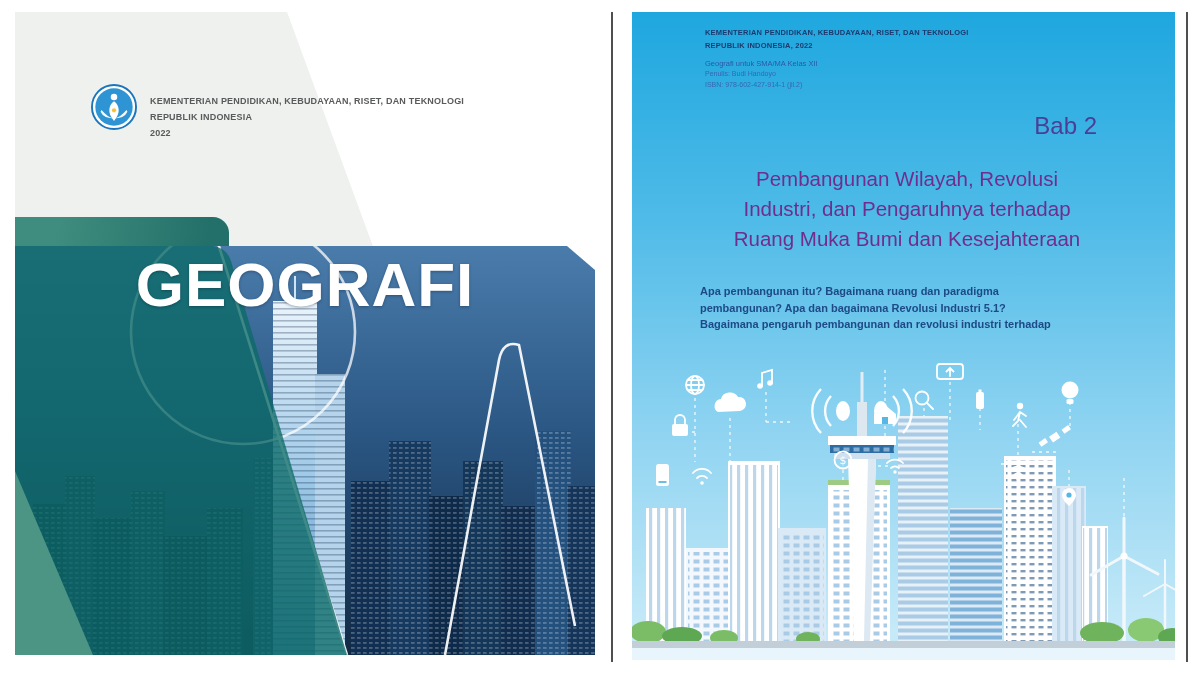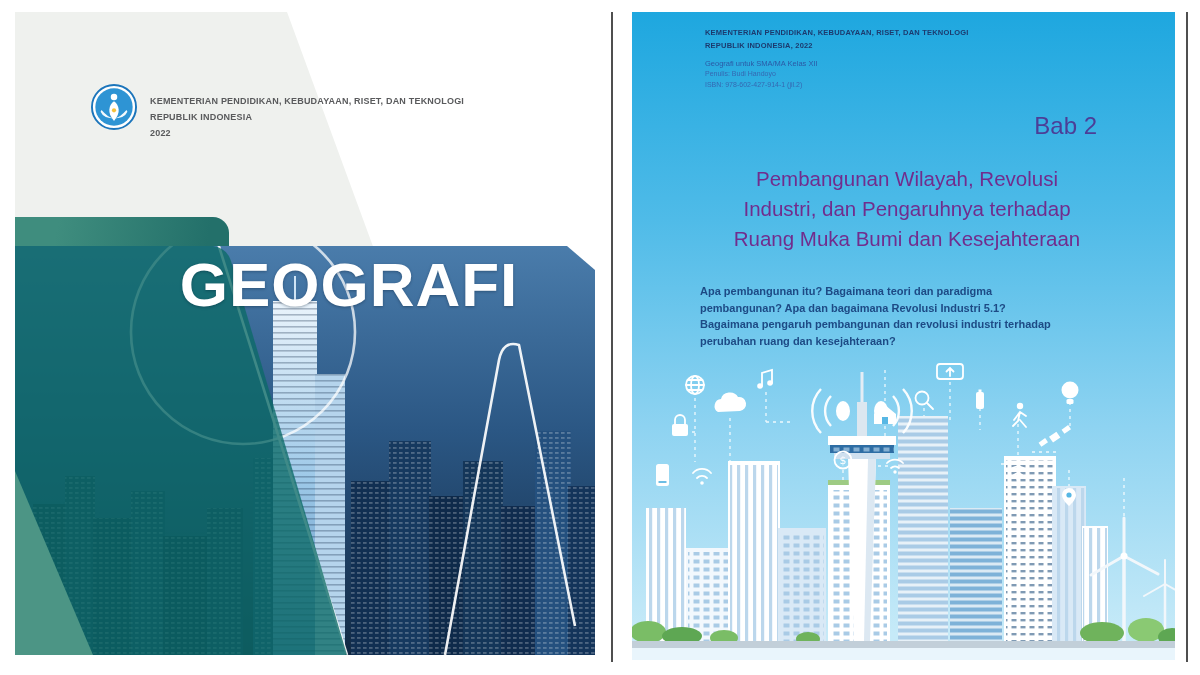--- a/index.html
+++ b/index.html
@@ -12,21 +12,21 @@
   .brand{position:absolute;left:76px;top:72px;display:flex;gap:13px;align-items:flex-start;}
   .logo{width:46px;height:46px;flex:0 0 auto;}
   .ministry{padding-top:9px;font-size:9px;font-weight:bold;color:#595a5c;line-height:16px;letter-spacing:.2px;}
   .teal-tab{position:absolute;left:0;top:205px;width:214px;height:29px;
             background:linear-gradient(100deg,#3f8d7e 20%,#23706a 90%);border-top-right-radius:16px;}
   .cover{position:absolute;left:0;top:234px;width:580px;height:409px;
          clip-path:polygon(0 0,552px 0,580px 24px,580px 100%,0 100%);}
   .cover svg{display:block;width:100%;height:100%;}
   .cover-title{position:absolute;left:0;top:3px;width:100%;text-align:center;color:#ffffff;
                font-size:62px;font-weight:800;letter-spacing:1px;
-               text-shadow:0 1px 3px rgba(0,20,40,.35);padding-left:44px;}
+               text-shadow:0 1px 3px rgba(0,20,40,.35);}
   
   .divider{position:absolute;top:12px;height:650px;width:2px;background:#4f4f4f;}
   .d1{left:611px;} .d2{left:1186px;}
   
   .page-right{position:absolute;left:632px;top:12px;width:543px;height:648px;overflow:hidden;
               background:linear-gradient(180deg,#1ea7df 0%,#4fbbe8 32%,#8ed3f1 64%,#c6eaf8 96%);}
   .rp-header{position:absolute;left:73px;top:14px;}
   .rp-h-bold{font-size:7.5px;font-weight:bold;color:#1c3a6e;line-height:13px;letter-spacing:.2px;}
   .rp-h-book{font-size:7.5px;font-weight:normal;color:#2b5aa6;line-height:11px;margin-top:6px;}
   .rp-h-small{font-size:7px;color:#3568b2;line-height:10.5px;}
@@ -150,24 +150,23 @@
 
     <div class="bab">Bab 2</div>
 
     <div class="rp-title">
       <div>Pembangunan Wilayah, Revolusi</div>
       <div>Industri, dan Pengaruhnya terhadap</div>
       <div>Ruang Muka Bumi dan Kesejahteraan</div>
     </div>
 
     <div class="rp-questions">
-      <div>Apa pembangunan itu? Bagaimana teori dan paradigma</div>
+      <div>Apa pembangunan itu? Bagaimana ruang dan paradigma</div>
       <div>pembangunan? Apa dan bagaimana Revolusi Industri 5.1?</div>
       <div>Bagaimana pengaruh pembangunan dan revolusi industri terhadap</div>
-      <div>perubahan ruang dan kesejahteraan?</div>
     </div>
 
     <svg class="illustration" viewBox="0 0 543 302">
       <defs>
         <pattern id="pw" width="10" height="8" patternUnits="userSpaceOnUse">
           <rect x="1.5" y="1.5" width="6" height="4" fill="#a9cbe6"></rect>
         </pattern>
         <pattern id="pv" width="8" height="4" patternUnits="userSpaceOnUse">
           <rect x="1" y="0" width="3.2" height="4" fill="#bcd7ec"></rect>
         </pattern>

